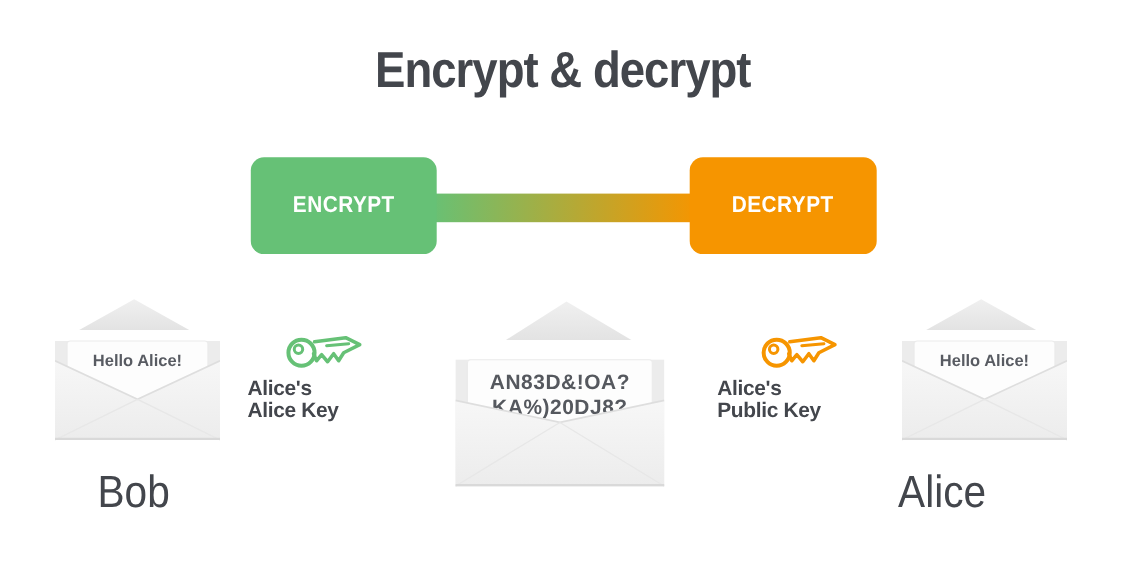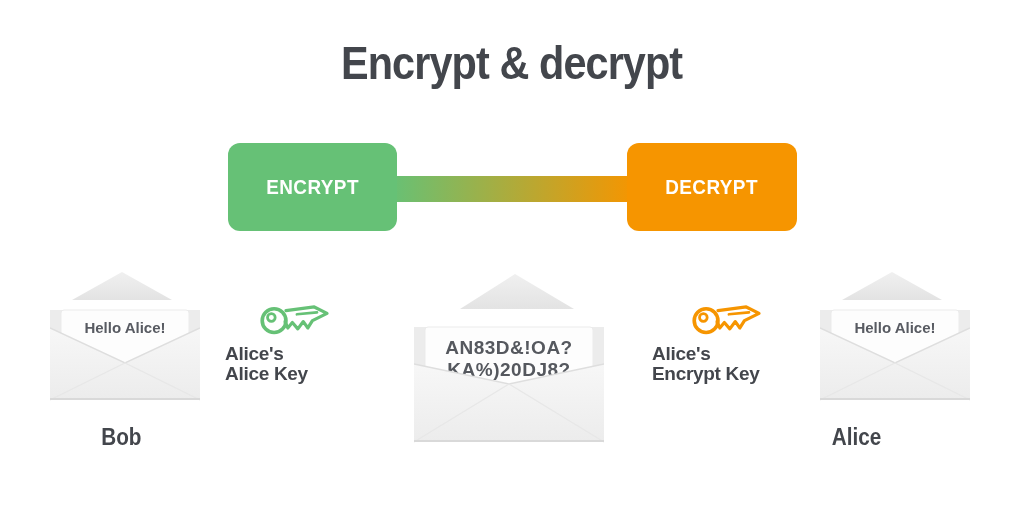--- a/index.html
+++ b/index.html
@@ -49,21 +49,21 @@
   .key-orange .key-shape { stroke:var(--orange,#f69500); }
   .key-label {
     position:absolute; top:344px; width:150px; text-align:left;
     font-weight:700; font-size:19px; line-height:20px;
     letter-spacing:-.3px; color:var(--heading,#43464c);
   }
 
   
   .name-label {
     position:absolute; top:424px; width:160px; text-align:center;
-    font-weight:700; font-size:23px; color:var(--heading,#43464c);
+    font-weight:400; font-size:41px; color:var(--heading,#43464c);
   }
 </style>
 </head>
 <body>
 
 <div class="stage">
 
   <svg width="0" height="0" style="position:absolute" aria-hidden="true">
     <defs>
       <linearGradient id="pocketGrad" x1="0" y1="0" x2="0" y2="1">
@@ -123,21 +123,21 @@
   </svg>
 
   <svg class="key-svg key-orange" style="left:690px; top:296px;" width="76" height="42" viewBox="0 0 82 46">
     <circle class="key-shape" cx="17" cy="27" r="13" stroke-width="4"></circle>
     <circle class="key-shape" cx="14" cy="23.5" r="4.2" stroke-width="3"></circle>
     <path class="key-shape" d="M30 16 L61 12 L75 19 L59 27 L54 35 L49 28 L43 36 L37 29 L32 35 L29 28" stroke-width="3.5"></path>
     <path class="key-shape" d="M42 20 L64 18" stroke-width="3"></path>
   </svg>
   <div class="key-label" style="left:652px;">
     <div>Alice's</div>
-    <div>Encrypt Key</div>
+    <div>Public Key</div>
   </div>
 
   <svg class="env" style="left:820px; top:270px;" width="150" height="132" viewBox="0 0 150 132">
     <polygon class="flap" points="72,2 22,30 122,30"></polygon>
     <rect class="backpanel" x="0" y="40" width="150" height="90"></rect>
     <rect class="letter" x="11" y="40" width="128" height="58" rx="3"></rect>
     <text class="env-msg" x="75" y="63" text-anchor="middle">Hello Alice!</text>
     <path class="pocket" d="M0 58 L75 93 L150 58 L150 130 L0 130 Z"></path>
     <path class="fold-line" d="M0 58 L75 93 L150 58"></path>
     <path class="crease" d="M0 130 L75 93 L150 130"></path>

